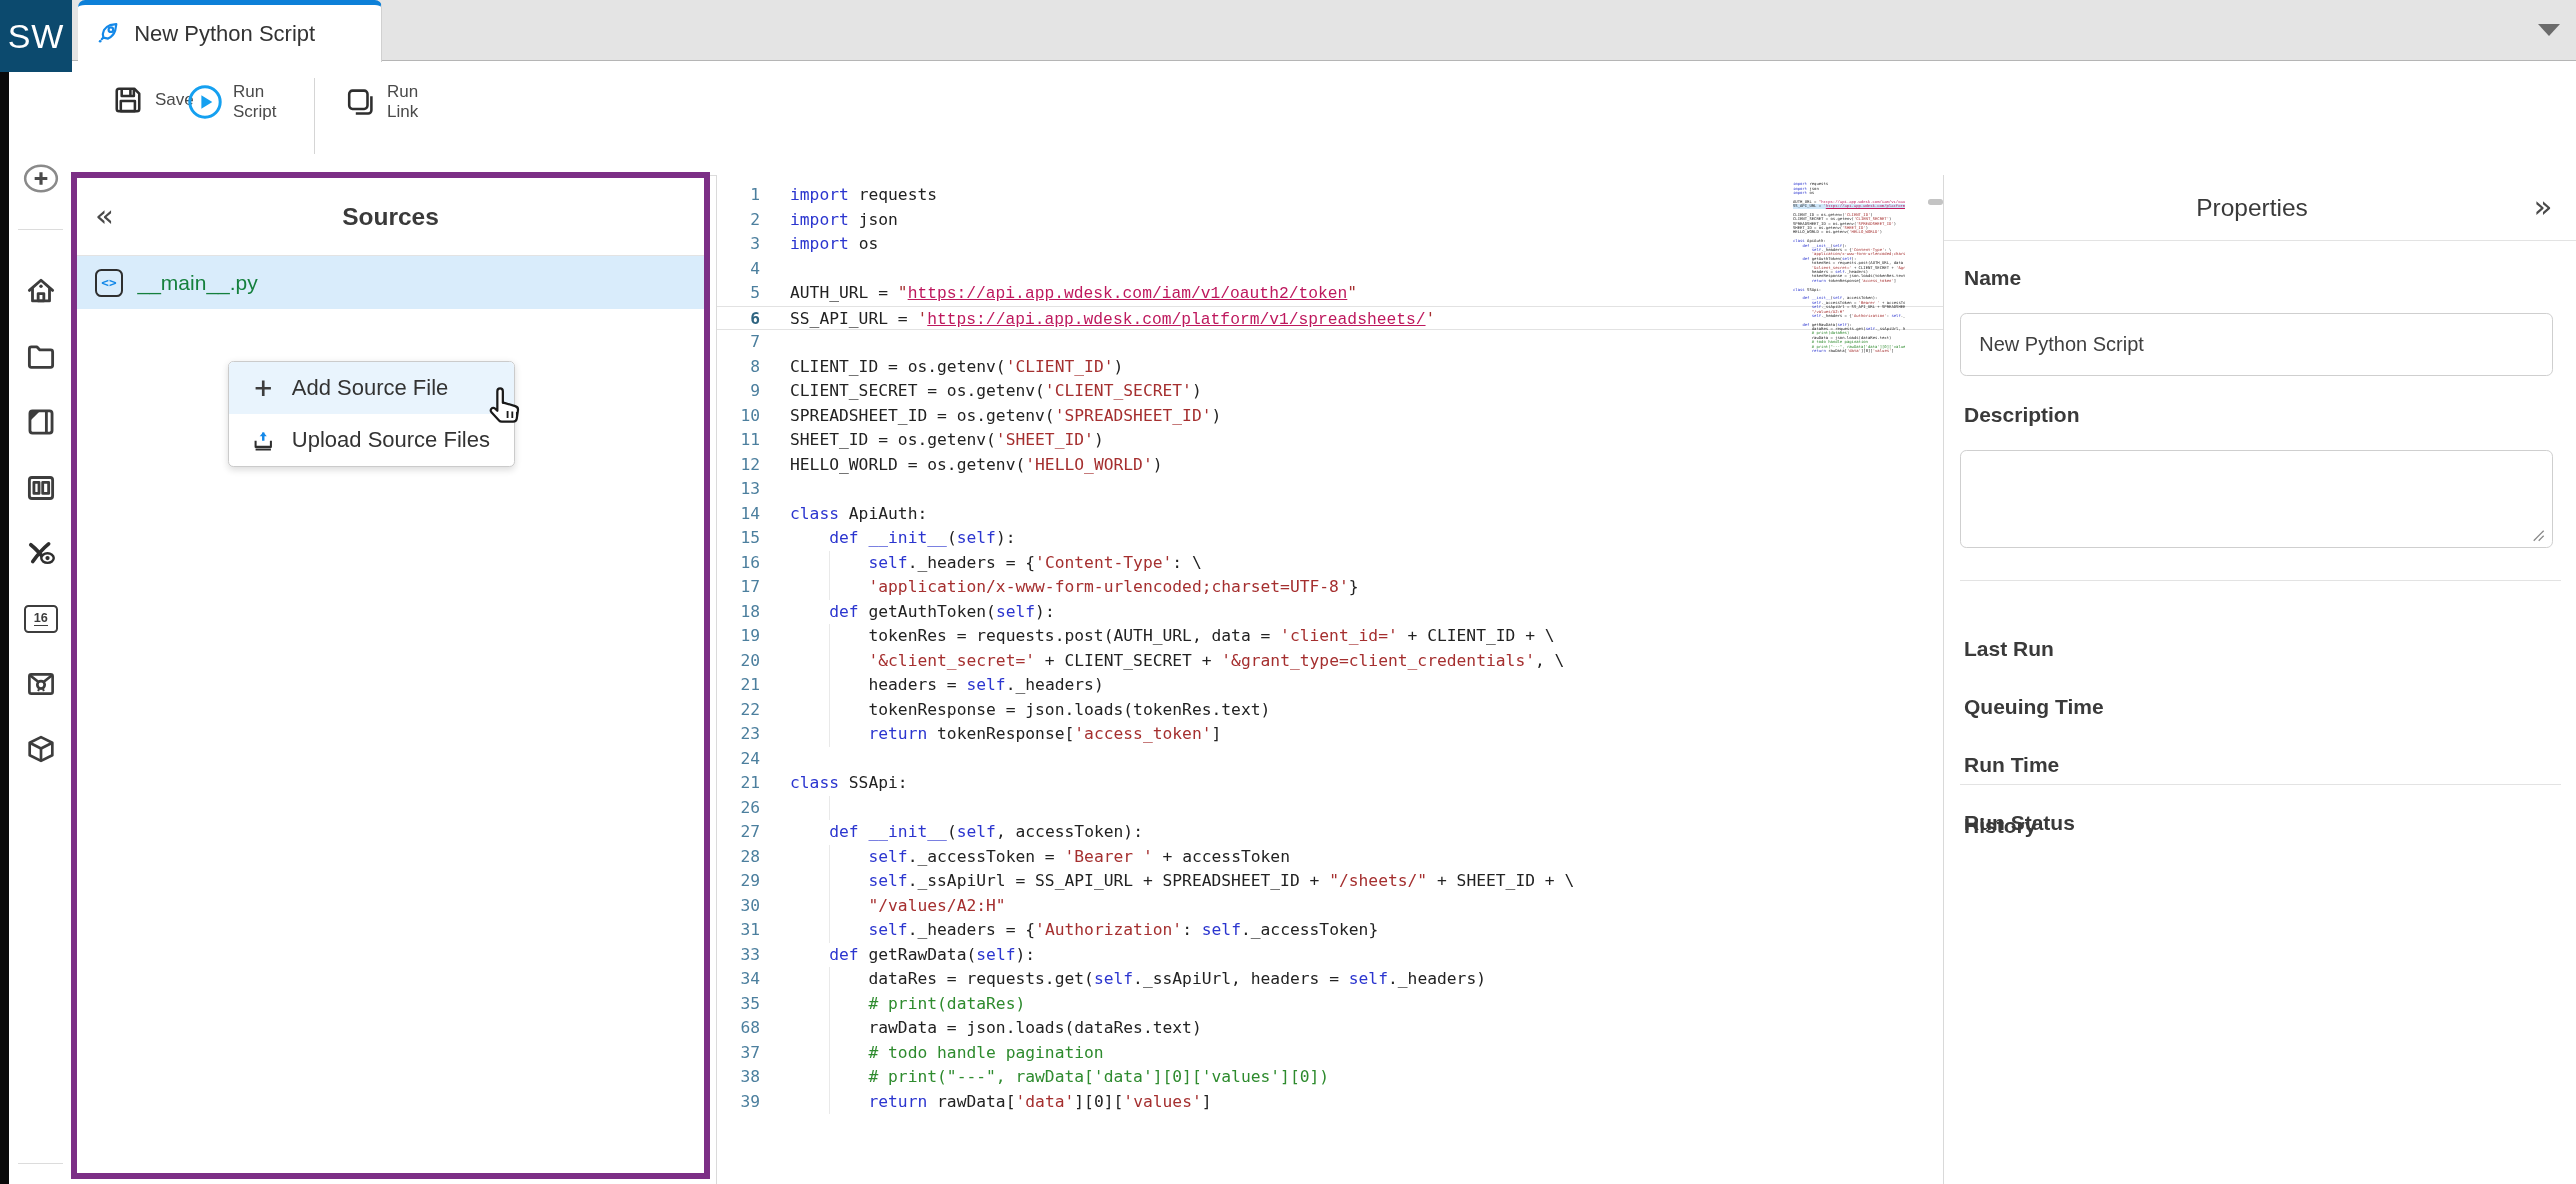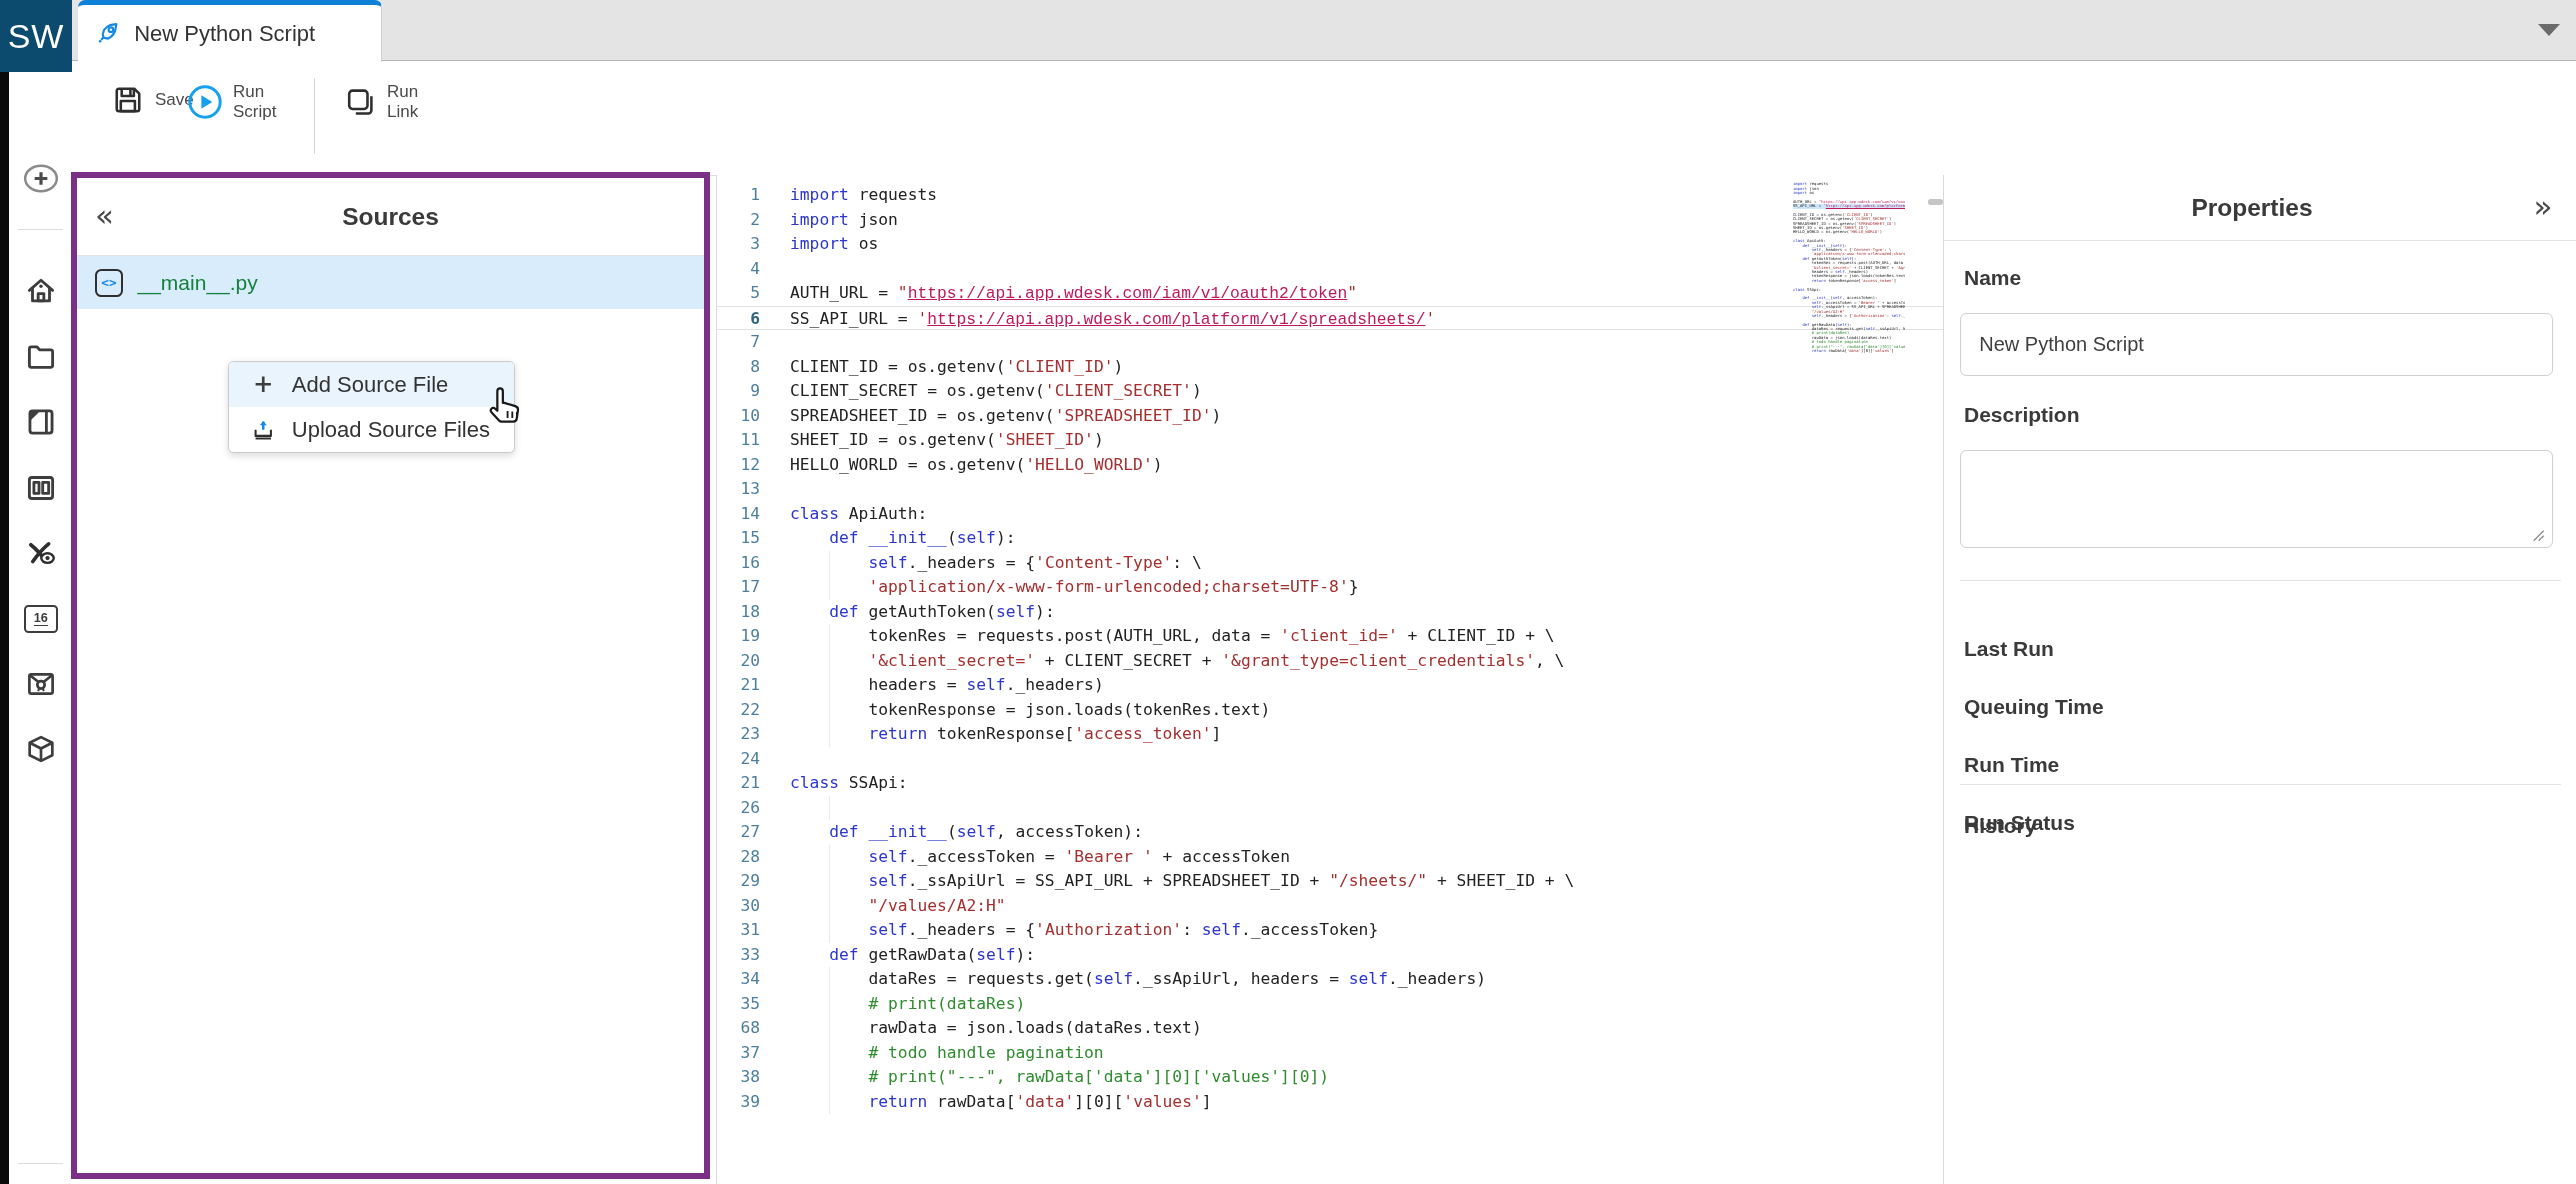--- a/index.html
+++ b/index.html
@@ -41,21 +41,21 @@
   .src-chev{position:absolute;left:18px;top:22px;}
   .src-row{position:absolute;left:0;top:78px;width:100%;height:53px;background:#d9ecfb;display:flex;align-items:center;
            padding-left:18px;box-sizing:border-box;gap:14.5px;}
   .codefile{width:28px;height:28px;border:2.3px solid #2f2f2f;border-radius:6.3px;box-sizing:border-box;
             display:flex;align-items:center;justify-content:center;font:700 12.7px "DejaVu Sans Mono",monospace;color:#1488e8;}
   .src-row .fname{font-size:21px;color:#15803d;font-weight:500;}
 
   
   .menu{position:absolute;left:228px;top:361px;width:285px;background:#fff;border:1.8px solid #cbcbcb;border-radius:5.4px;
         box-shadow:0 2.7px 7.2px rgba(0,0,0,.14);overflow:hidden;z-index:9;}
-  .mi{height:45px;display:flex;align-items:center;gap:16.3px;padding-left:22px;font-size:22px;color:#333;cursor:pointer;}
+  .mi{height:52px;display:flex;align-items:center;gap:16.3px;padding-left:22px;font-size:22px;color:#333;cursor:pointer;}
   .mi.hov{background:#e9f4fd;}
   .cursor{position:absolute;left:485px;top:384px;z-index:10;}
 
   
   .editor{position:absolute;left:716px;top:175px;width:1227px;height:1010px;background:#fff;border-left:0.9px solid #dadada;box-sizing:border-box;}
   .code{position:absolute;left:0;top:8.2px;right:0;}
   .cl{position:relative;height:24.5px;line-height:24.5px;display:flex;white-space:pre;box-sizing:border-box;
       font-family:"DejaVu Sans Mono",monospace;font-size:16.3px;}
   .cl.al{border-top:0.9px solid #e2e2e2;border-bottom:0.9px solid #e2e2e2;}
   .cl.g::after{content:"";position:absolute;left:112px;top:0;bottom:0;border-left:0.9px solid #e9e9e9;}
@@ -68,21 +68,21 @@
   .tk-c{color:#2e8b2e;}
   .tk-t{color:#222;}
   .minimap{position:absolute;left:1076px;top:7.2px;width:112px;height:181px;overflow:hidden;}
   .ml{height:4.4px;line-height:4.4px;white-space:pre;font-family:"DejaVu Sans Mono",monospace;font-size:3.9px;overflow:hidden;}
   .ml.mla{background:#cfe7fa;}
   .vthumb{position:absolute;left:1211px;top:23.5px;width:14.5px;height:6.3px;background:#c4c4c4;border-radius:2.7px;}
 
   
   .props{position:absolute;left:1943px;top:175px;width:633px;height:1010px;background:#fff;border-left:0.9px solid #d9d9d9;box-sizing:border-box;}
   .pr-head{position:relative;height:65px;border-bottom:0.9px solid #e3e3e3;}
-  .pr-title{position:absolute;left:0;right:16px;top:0;height:65px;line-height:65px;text-align:center;font-size:24.5px;font-weight:700;color:#3a3a3a;}
+  .pr-title{position:absolute;left:0;right:16px;top:0;height:65px;line-height:65px;text-align:center;font-size:24.5px;font-weight:400;color:#3a3a3a;}
   .pr-chev{position:absolute;right:23.5px;top:16.3px;}
   .plabel{position:absolute;left:20px;font-size:21px;font-weight:700;color:#3a3a3a;}
   .pinput{position:absolute;left:16.3px;top:138px;width:593px;height:63px;box-sizing:border-box;border:1.8px solid #cfcfcf;
           border-radius:6.3px;font-family:"Liberation Sans",sans-serif;font-size:20px;color:#3f3f3f;padding:0 18px;background:#fff;}
   .ptext{position:absolute;left:16.3px;top:275px;width:593px;height:98px;box-sizing:border-box;border:1.8px solid #cfcfcf;
          border-radius:6.3px;resize:none;background:#fff;font-family:"Liberation Sans",sans-serif;font-size:20px;padding:9px 14.5px;}
   .thandle{position:absolute;left:587px;top:353px;pointer-events:none;}
   .pdiv{position:absolute;left:16.3px;width:601px;height:0.9px;background:#e3e3e3;}
   .runfields{position:absolute;left:20px;top:435px;}
   .runfields div{height:38px;line-height:38px;font-size:21px;font-weight:700;color:#3a3a3a;margin-top:20px;}

